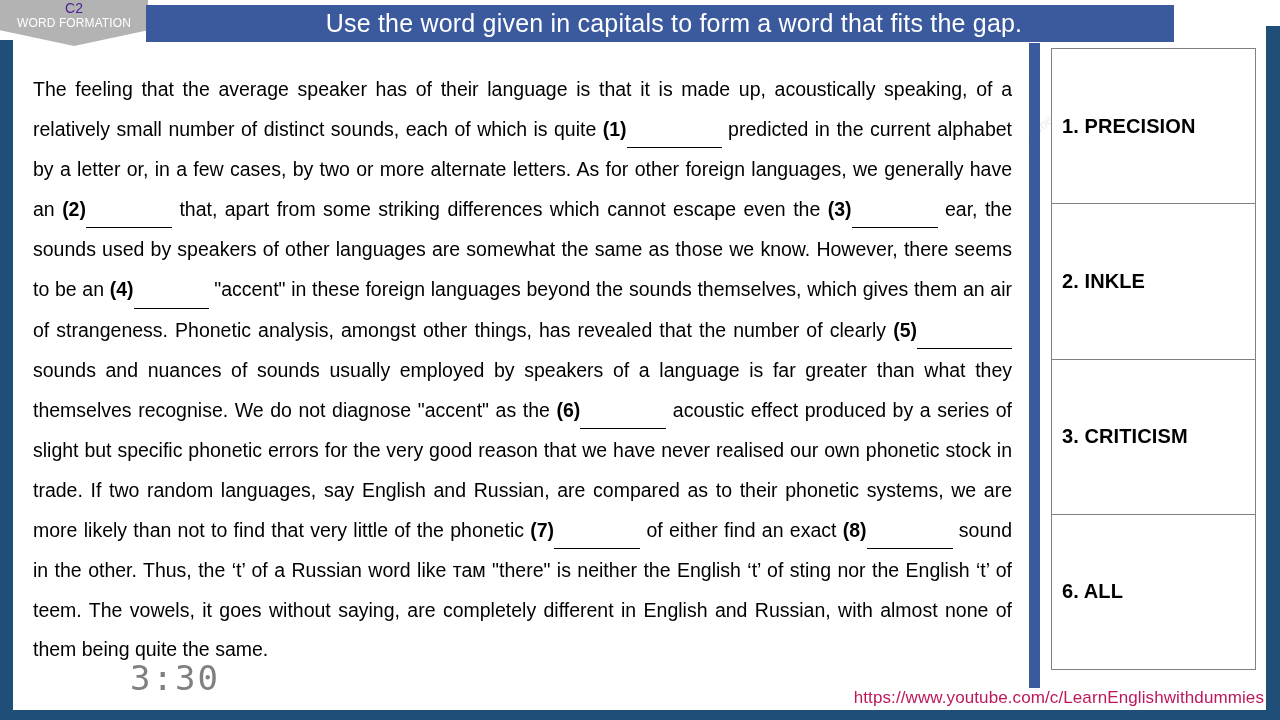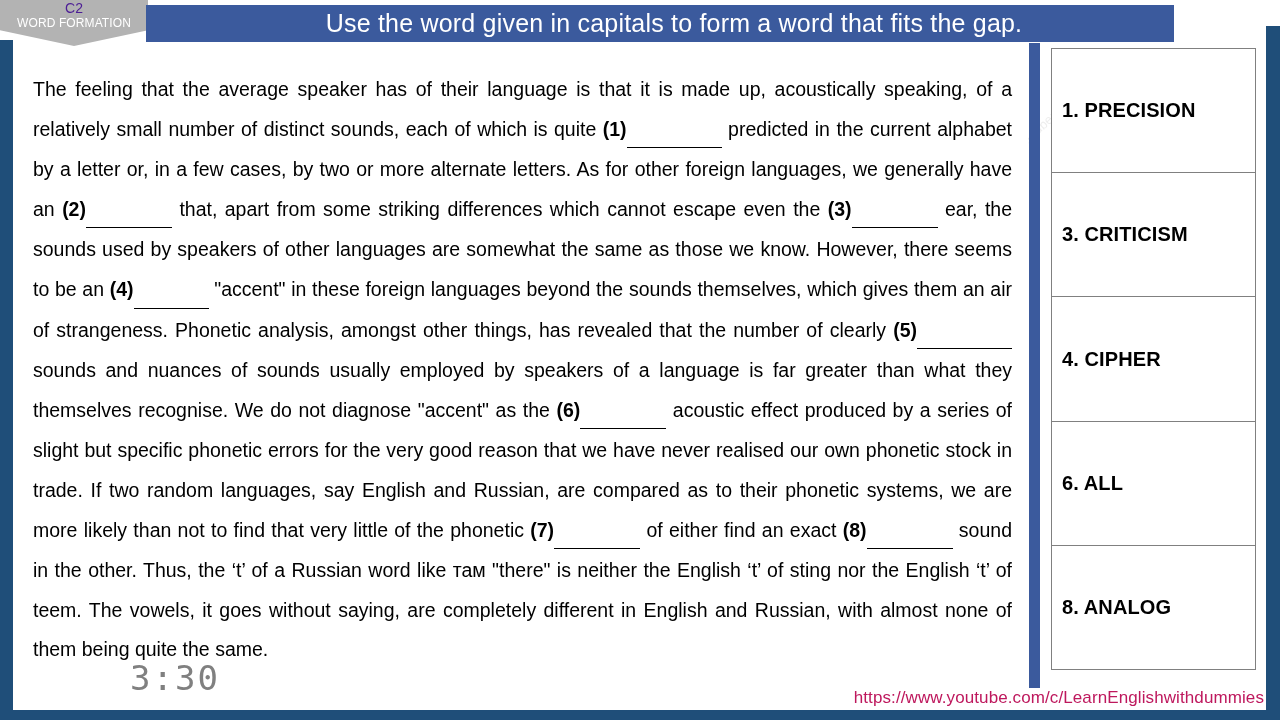--- a/index.html
+++ b/index.html
@@ -224,30 +224,27 @@
     <div class="passage" id="passage-body"><span>The feeling that the average speaker has of their language is that it is made up,  acoustically speaking, of a relatively small number of distinct sounds, each of which is quite </span><b>(1)</b><span class="gap g-long">&nbsp;</span><span> predicted in the current alphabet by a letter or, in a few cases, by two or more alternate letters. As for other foreign languages, we generally have an </span><b>(2)</b><span class="gap g-med">&nbsp;</span><span> that, apart from some striking differences which cannot escape even the </span><b>(3)</b><span class="gap g-med">&nbsp;</span><span> ear, the sounds used by speakers of other languages are somewhat the same as those we know. However, there seems to be an </span><b>(4)</b><span class="gap g-short">&nbsp;</span><span> "accent" in these foreign languages beyond the sounds themselves, which gives them an air of strangeness. Phonetic analysis, amongst other things, has revealed that the number of clearly </span><b>(5)</b><span class="gap g-long">&nbsp;</span><span> sounds and nuances of sounds usually employed by speakers of a language is far greater than what they themselves recognise. We do not diagnose "accent" as the </span><b>(6)</b><span class="gap g-med">&nbsp;</span><span> acoustic effect produced by a series of slight but specific phonetic errors for the very good reason that we have never realised our own phonetic stock in trade. If two random languages, say English and Russian, are compared as to their phonetic systems, we are more likely than not to find that very little of the phonetic </span><b>(7)</b><span class="gap g-med">&nbsp;</span><span> of either find an exact </span><b>(8)</b><span class="gap g-med">&nbsp;</span><span> sound in the other. Thus, the ‘t’ of a Russian word like там "there" is neither the English ‘t’ of sting nor the English ‘t’ of teem. The vowels, it goes without saying, are completely different in English and Russian, with almost none of them being quite the same.</span></div>
   </div>
 
   <div class="divider"></div>
 
   <div class="wordlist" id="wordlist">
       <div class="word-item">
         <span>1. PRECISION</span>
       </div>
       <div class="word-item">
+        <span>2. INKLE</span>
+      </div>
+      <div class="word-item">
         <span>3. CRITICISM</span>
       </div>
       <div class="word-item">
-        <span>4. CIPHER</span>
-      </div>
-      <div class="word-item">
         <span>6. ALL</span>
       </div>
-      <div class="word-item">
-        <span>8. ANALOG</span>
-      </div>
     </div>
 
   <div class="timer">3:30</div>
 
   <div class="channel-url">https://www.youtube.com/c/LearnEnglishwithdummies</div>
 
 </div>
 
 </body></html>

